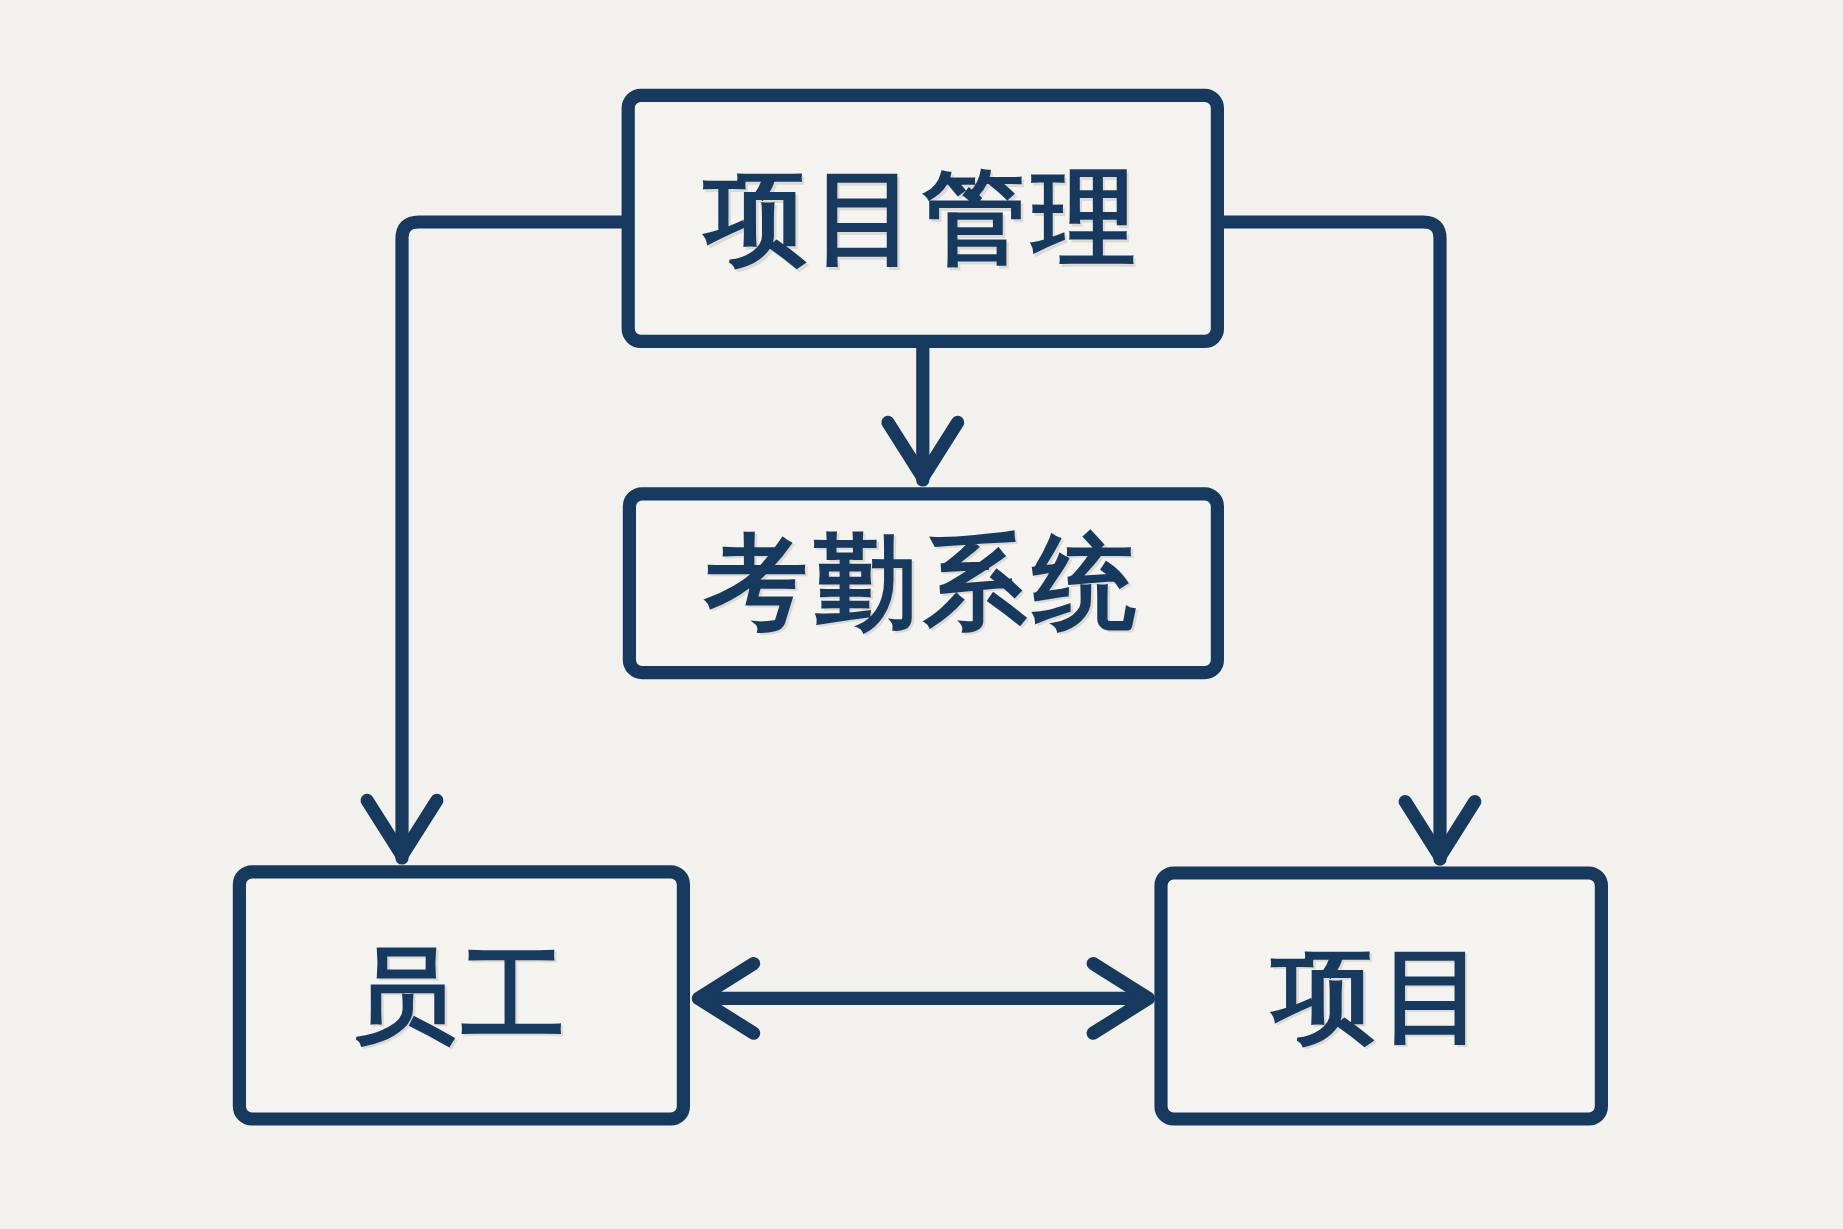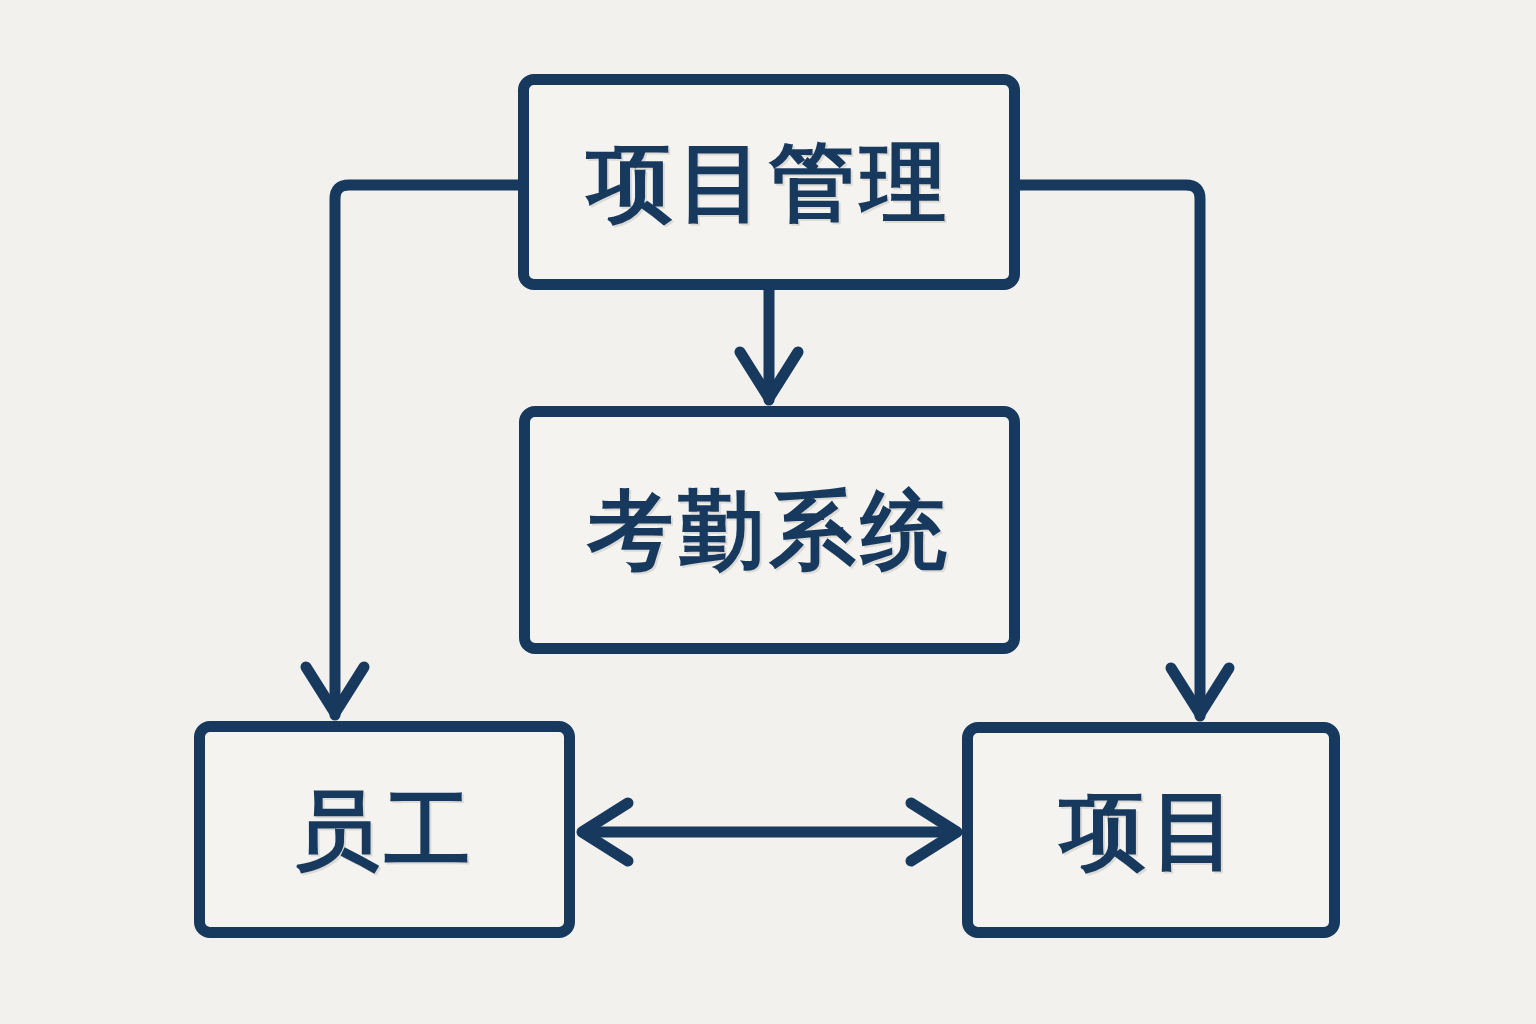--- a/index.html
+++ b/index.html
@@ -51,21 +51,21 @@
   #node-project-management {
     left: 518px;  top: 74px;
     width: 502px; height: 216px;
     border-width: 11px;
     border-radius: 16px;
   }
   #node-project-management .node-label { font-size: 86px; text-align: center; }
 
   #node-attendance-system {
     left: 519px;  top: 406px;
-    width: 501px; height: 248px;
+    width: 501px; height: 160px;
     border-width: 11px;
     border-radius: 16px;
   }
   #node-attendance-system .node-label { font-size: 86px; }
 
   #node-employee {
     left: 194px;  top: 721px;
     width: 381px; height: 217px;
     border-width: 11px;
     border-radius: 16px;

